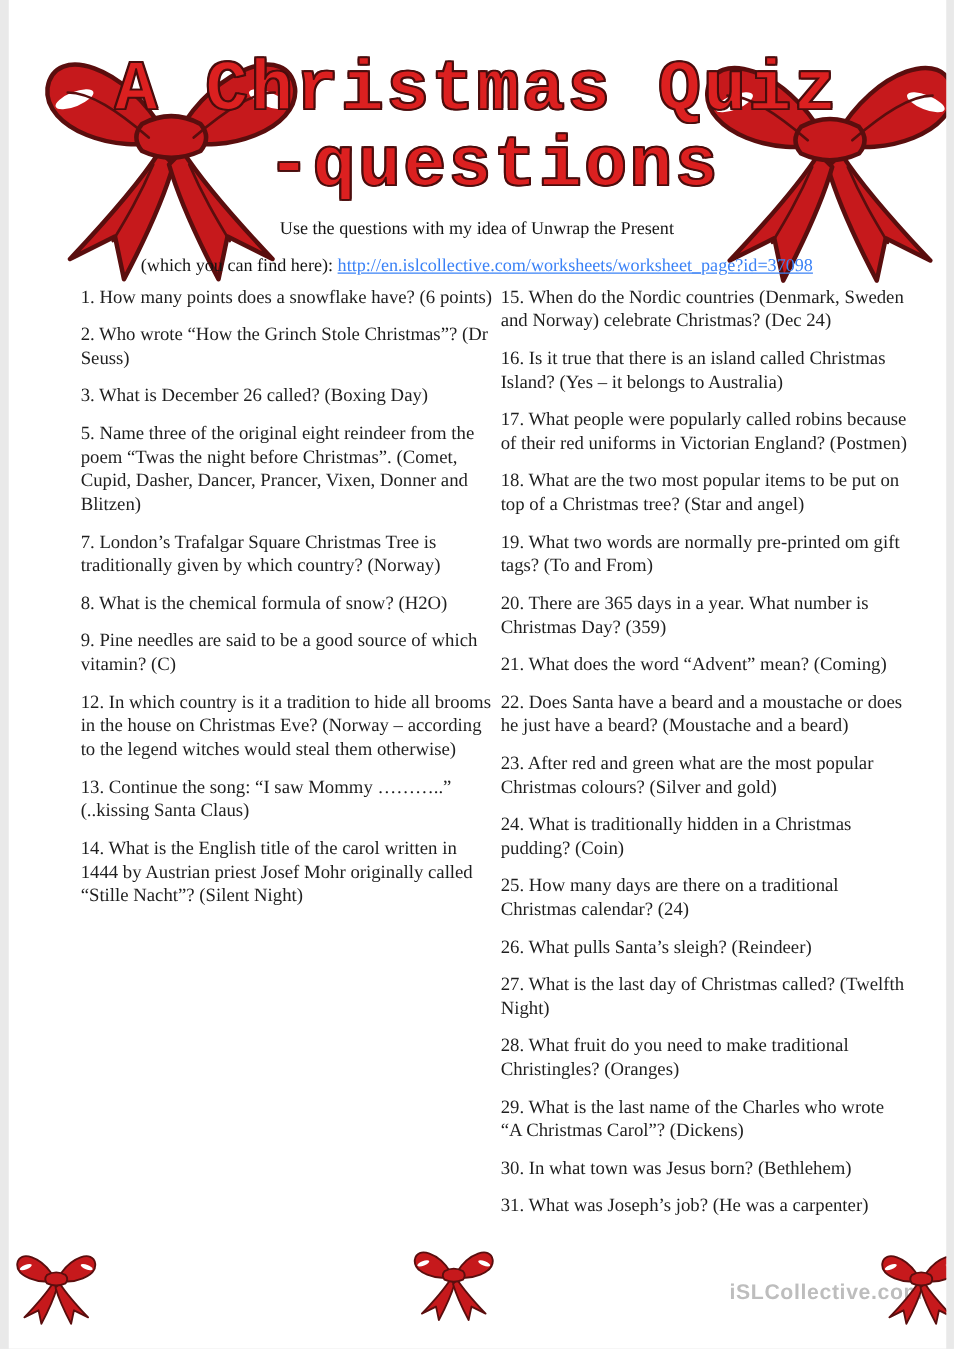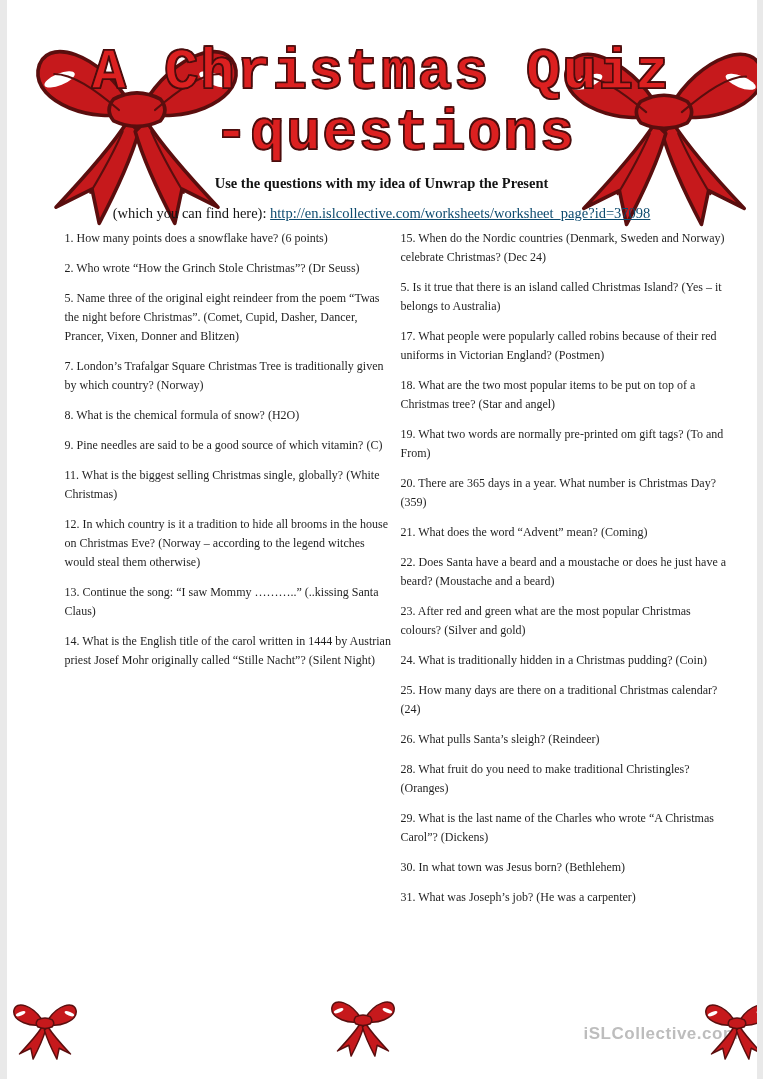--- a/index.html
+++ b/index.html
@@ -32,32 +32,32 @@
     color:#dc2020;
     -webkit-text-stroke:1.3px #4a0d0d;
     text-shadow:1px 1px 0 #4a0d0d, -1px 1px 0 #4a0d0d, 1px -1px 0 #4a0d0d, -1px -1px 0 #4a0d0d;
   }
   .title-line1 { top:44px; }
   .title-line2 { top:105px;padding-left:27px; }
   
   .subtitle {
     position:absolute; top:175px; left:0; right:0;
     text-align:center; z-index:2;
-    font-size:14.5px; color:#141414;font-weight:bold;
+    font-size:14.5px; color:#141414;
   }
   .link-row {
     position:absolute; top:205px; left:0; right:0;
     text-align:center; z-index:2;
     font-size:14.5px; color:#141414;
   }
   .link-row a {
-    color:#0c4a6e; text-decoration:underline; cursor:pointer;
-  }
-  
-  .col { position:absolute; top:229px; z-index:2; font-size:12px; line-height:19px; }
+    color:#3b82f6; text-decoration:underline; cursor:pointer;
+  }
+  
+  .col { position:absolute; top:229px; z-index:2; font-size:15px; line-height:19px; }
   .col-left  { left:58px;  width:332px; }
   .col-right { left:394px; width:326px; }
   .col p.question { margin:0 0 11px 0; }
   
   .watermark {
     position:absolute; top:1024px; right:18px; z-index:2;
     font-family:"Liberation Sans", sans-serif;
     font-weight:bold; font-size:17px; letter-spacing:0.5px;
     color:#bdbdbd;
   }
@@ -116,42 +116,43 @@
 
   <div class="subtitle">Use the questions with my idea of Unwrap the Present</div>
 
   <div class="link-row">
     <span>(which you can find here): </span><a href="#">http://en.islcollective.com/worksheets/worksheet_page?id=37098</a>
   </div>
 
   <div class="col col-left">
       <p class="question">1. How many points does a snowflake have? (6 points)</p>
       <p class="question">2. Who wrote “How the Grinch Stole Christmas”? (Dr Seuss)</p>
+      <p class="question">3. What is December 26 called? (Boxing Day)</p>
       <p class="question">5. Name three of the original eight reindeer from the poem “Twas the night before Christmas”. (Comet, Cupid, Dasher, Dancer, Prancer, Vixen, Donner and Blitzen)</p>
       <p class="question">7. London’s Trafalgar Square Christmas Tree is traditionally given by which country? (Norway)</p>
       <p class="question">8. What is the chemical formula of snow? (H2O)</p>
       <p class="question">9. Pine needles are said to be a good source of which vitamin? (C)</p>
-      <p class="question">11. What is the biggest selling Christmas single, globally? (White Christmas)</p>
       <p class="question">12. In which country is it a tradition to hide all brooms in the house on Christmas Eve? (Norway – according to the legend witches would steal them otherwise)</p>
       <p class="question">13. Continue the song: “I saw Mommy ………..” (..kissing Santa Claus)</p>
       <p class="question">14. What is the English title of the carol written in 1444 by Austrian priest Josef Mohr originally called “Stille Nacht”? (Silent Night)</p>
     </div>
   <div class="col col-right">
       <p class="question">15. When do the Nordic countries (Denmark, Sweden and Norway) celebrate Christmas? (Dec 24)</p>
-      <p class="question">5. Is it true that there is an island called Christmas Island? (Yes – it belongs to Australia)</p>
+      <p class="question">16. Is it true that there is an island called Christmas Island? (Yes – it belongs to Australia)</p>
       <p class="question">17. What people were popularly called robins because of their red uniforms in Victorian England? (Postmen)</p>
       <p class="question">18. What are the two most popular items to be put on top of a Christmas tree? (Star and angel)</p>
       <p class="question">19. What two words are normally pre-printed om gift tags? (To and From)</p>
       <p class="question">20. There are 365 days in a year. What number is Christmas Day? (359)</p>
       <p class="question">21. What does the word “Advent” mean? (Coming)</p>
       <p class="question">22. Does Santa have a beard and a moustache or does he just have a beard? (Moustache and a beard)</p>
       <p class="question">23. After red and green what are the most popular Christmas colours? (Silver and gold)</p>
       <p class="question">24. What is traditionally hidden in a Christmas pudding? (Coin)</p>
       <p class="question">25. How many days are there on a traditional Christmas calendar? (24)</p>
       <p class="question">26. What pulls Santa’s sleigh? (Reindeer)</p>
+      <p class="question">27. What is the last day of Christmas called? (Twelfth Night)</p>
       <p class="question">28. What fruit do you need to make traditional Christingles? (Oranges)</p>
       <p class="question">29. What is the last name of the Charles who wrote “A Christmas Carol”? (Dickens)</p>
       <p class="question">30. In what town was Jesus born? (Bethlehem)</p>
       <p class="question">31. What was Joseph’s job? (He was a carpenter)</p>
     </div>
 
   <div class="watermark">iSLCollective.com</div>
 
   <span class="bow bow-bottom-left">
     <svg viewBox="0 0 120 112" aria-hidden="true">

